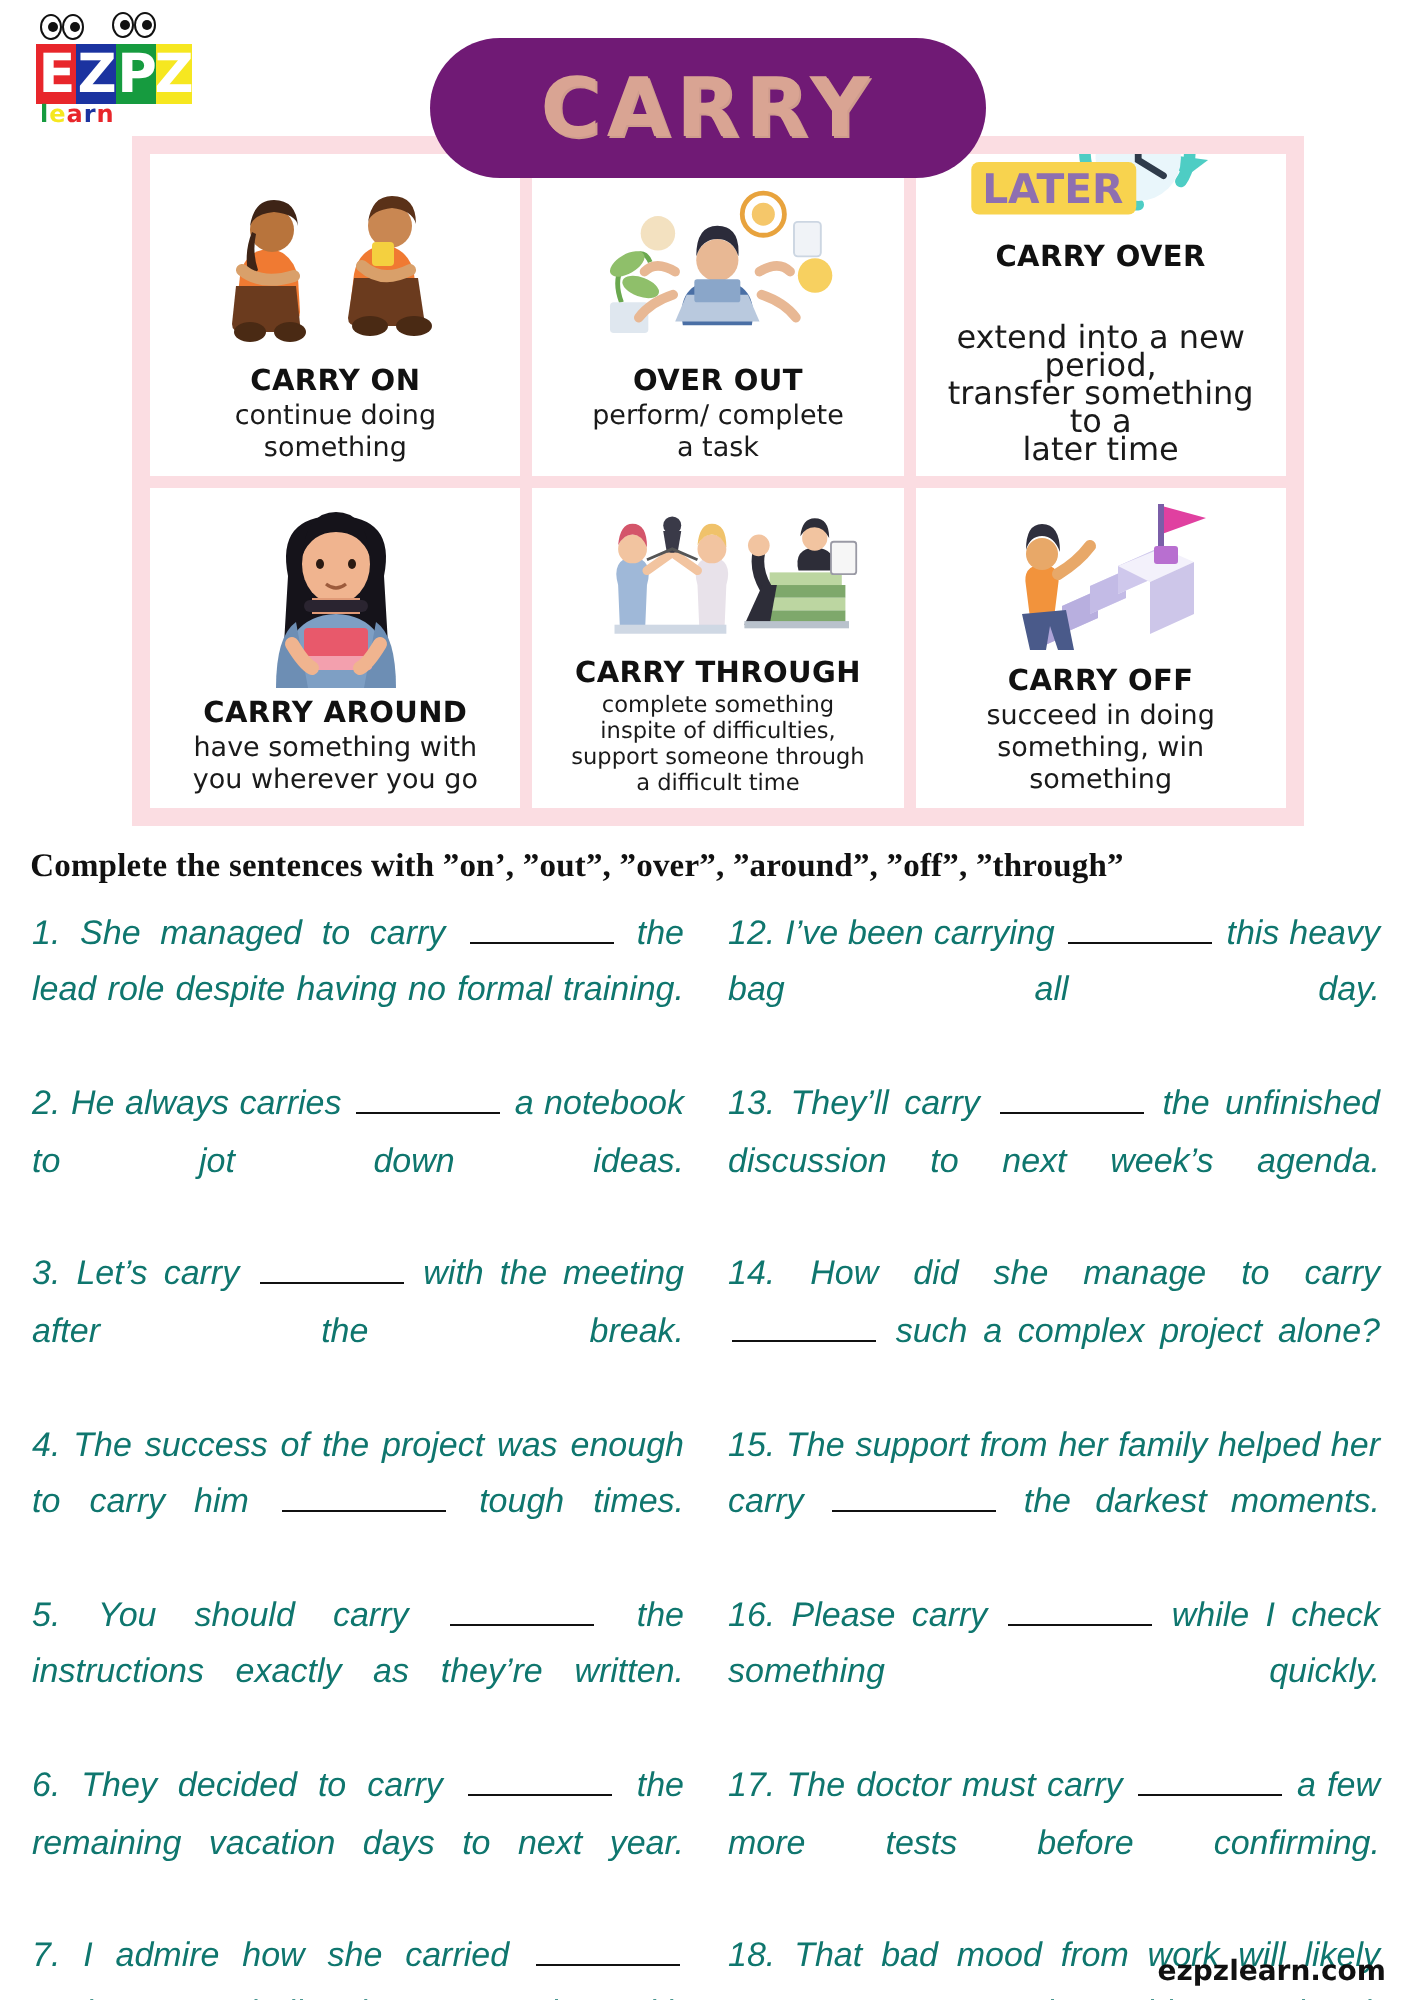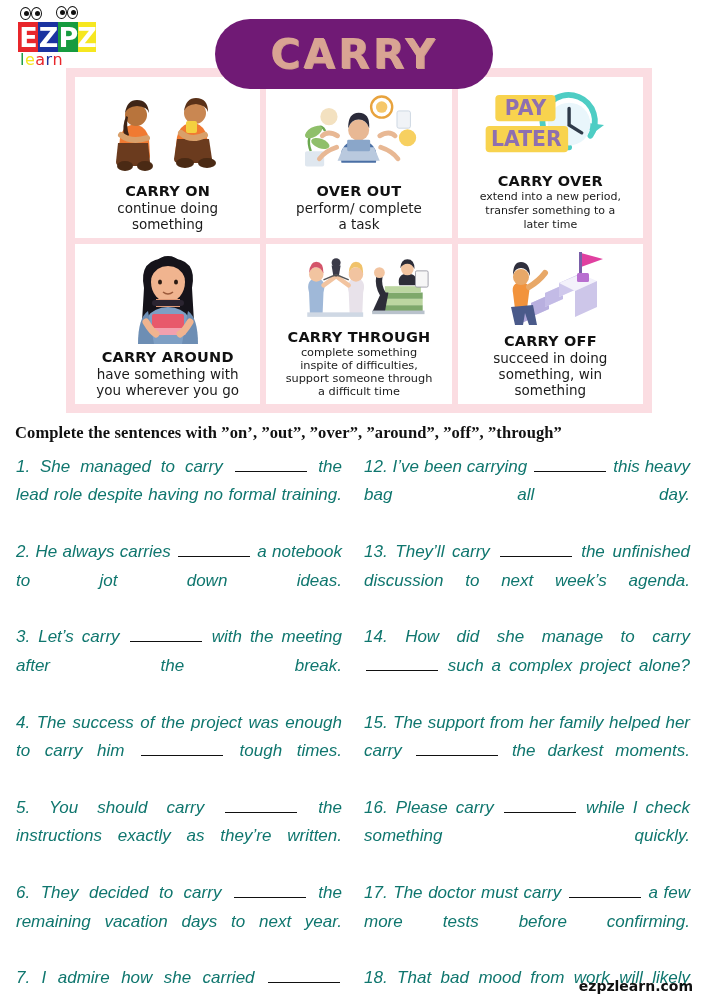--- a/index.html
+++ b/index.html
@@ -21,21 +21,21 @@
          border-radius:50%; }
   .eye:after { content:""; position:absolute; left:2.6px; top:3px; width:5px; height:5px;
                background:#111; border-radius:50%; }
   .eye.l { left:0; } .eye.r { left:11px; }
   .logo-word { position:absolute; left:10px; top:12px; width:80px; height:34px; }
   .lw { position:absolute; font-family:"DejaVu Sans", sans-serif; font-weight:bold;
         font-size:27px; line-height:30px; color:#fff; text-align:center;
         -webkit-text-stroke:0px; }
   .blk { position:absolute; }
   .logo-sub { position:absolute; left:12px; top:44px; width:76px; height:15px;
-              font-family:"DejaVu Sans", sans-serif; font-weight:normal; font-size:16px;
+              font-family:"DejaVu Sans", sans-serif; font-weight:bold; font-size:12px;
               letter-spacing:0.5px; }
   .logo-sub i { font-style:normal; }
 
   
   .title-pill {
     position:absolute; left:215px; top:19px; width:278px; height:70px;
     background:#701a75; border-radius:38px; z-index:5;
     display:flex; align-items:center; justify-content:center;
   }
   .title-text {
@@ -60,21 +60,21 @@
   }
   .cell .art { flex:1 1 auto; width:100%; display:flex; align-items:center; justify-content:center; }
   .cell-title {
     font-family:"DejaVu Sans", sans-serif; font-weight:bold; font-size:14.5px;
     color:#111; letter-spacing:0.2px; text-align:center; margin-bottom:1px;
   }
   .cell-def {
     font-family:"DejaVu Sans", sans-serif; font-size:13.5px; color:#1a1a1a;
     text-align:center; line-height:16px; white-space:pre-line;
   }
-  .cell-def.small { font-size:11px; line-height:14px; }
+  .cell-def.small { font-size:16px; line-height:14px;margin-top:24px; }
   .cell-def.tiny  { font-size:11.3px; line-height:13px; }
 
   
   .instruction {
     position:absolute; left:0; top:423px; width:577px; text-align:center;
     font-family:"Liberation Serif", serif; font-weight:bold; font-size:16.5px;
     color:#111; letter-spacing:0.1px;
   }
 
   

